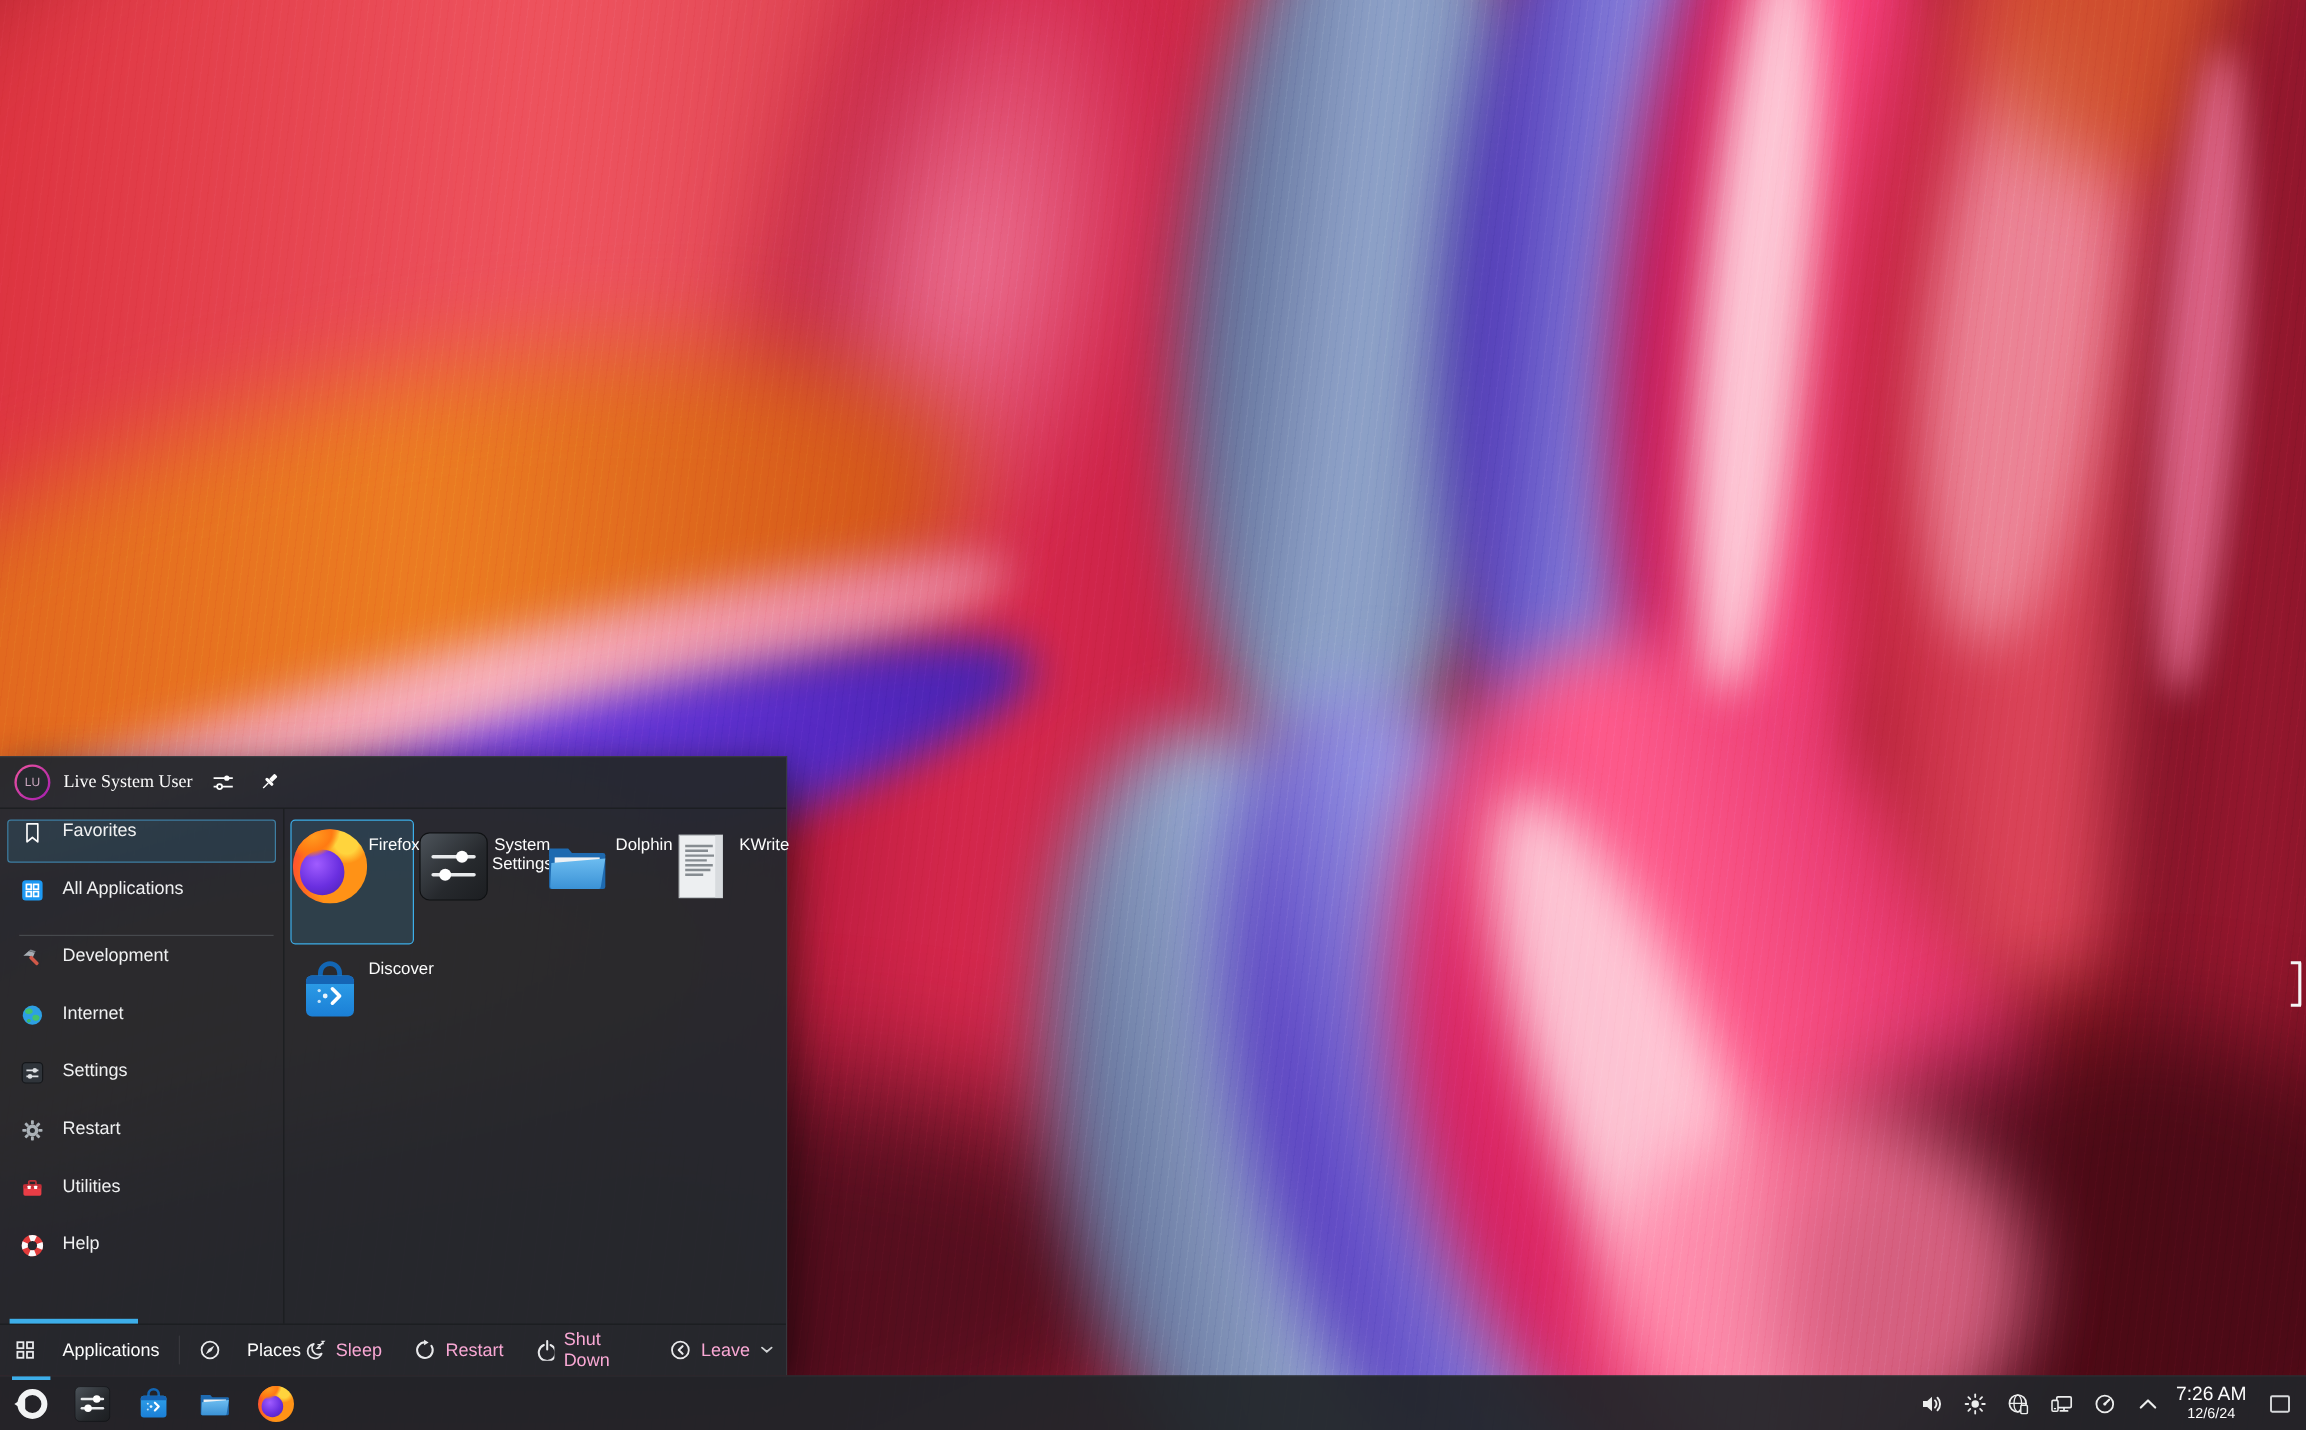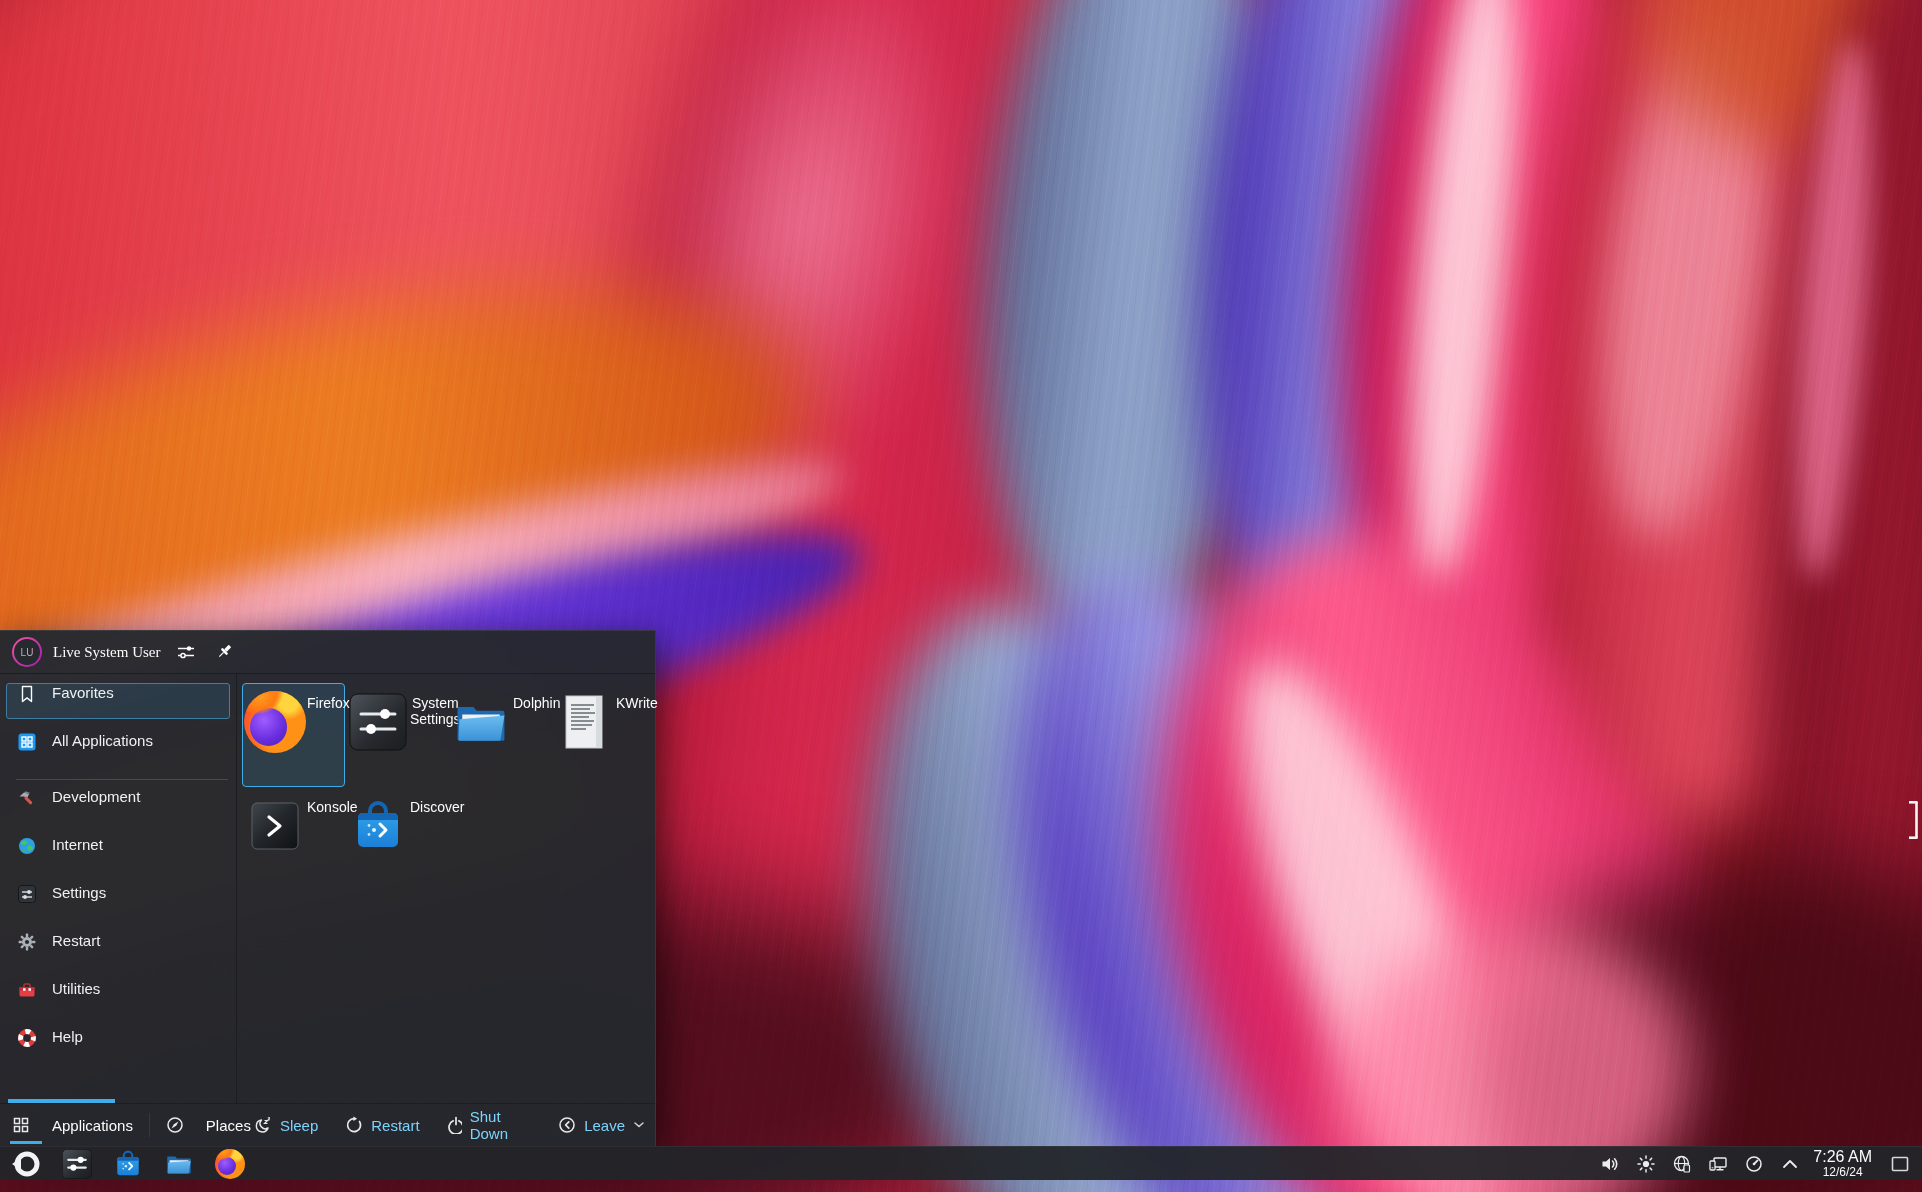--- a/index.html
+++ b/index.html
@@ -44,33 +44,33 @@
   .cell.selected{background:rgba(61,174,233,.16);border-color:#3daee9;}
   .cell .ibox{width:64px;height:64px;display:flex;align-items:center;justify-content:center;flex:none;}
   .cell .lbl{margin-top:5px;font-size:14px;line-height:1.15;color:#fcfcfc;text-align:center;max-width:96px;}
   
   .lch-footer{height:42px;flex:none;border-top:1px solid #1b1d20;display:flex;align-items:center;
     padding:0 10px;position:relative;}
   .tab-ind{position:absolute;top:-5px;left:8px;width:107px;height:4px;background:#3daee9;}
   .ftab{display:flex;align-items:center;gap:22px;font-size:15px;color:#fcfcfc;padding:0 2px;cursor:pointer;}
   .fdiv{width:1px;height:24px;background:rgba(255,255,255,.08);margin:0 14px;}
   .factions{margin-left:auto;display:flex;align-items:center;gap:27px;}
-  .fact{display:flex;align-items:center;gap:8px;font-size:15px;color:#7dd3fc;cursor:pointer;}
+  .fact{display:flex;align-items:center;gap:8px;font-size:15px;color:#f9a8d4;cursor:pointer;}
   
   .ic-ff{--s:62px;width:var(--s);height:var(--s);border-radius:50%;position:relative;overflow:hidden;flex:none;
     background:radial-gradient(circle at 72% 18%,#ffd43d 0 14%,rgba(255,212,61,0) 26%),
                radial-gradient(circle at 80% 60%,#ff9216 0 52%,#ff5d25 74%,#f23b4f 100%);}
   .ic-ff::before{content:"";position:absolute;left:9%;top:27%;width:61%;height:61%;border-radius:50%;
     background:radial-gradient(circle at 38% 32%,#a05cff,#6a2fe0 55%,#4a1fae);}
   .ic-ff::after{content:"";position:absolute;left:-8%;top:-16%;width:72%;height:54%;border-radius:50%;
     transform:rotate(-20deg);
     background:radial-gradient(closest-side,#ff9b1f,#ff7a12 68%,rgba(255,122,18,0));}
   .ic-ff.small{--s:30px;}
   
-  .taskbar{position:absolute;left:0;top:1146px;width:1922px;height:34px;z-index:6;
+  .taskbar{position:absolute;left:0;top:1146px;width:1922px;height:46px;z-index:6;
     background:rgba(34,37,41,.94);border-top:1px solid rgba(255,255,255,.05);
     display:flex;align-items:center;padding:0 10px;box-sizing:border-box;}
   .task-btn{width:32px;height:32px;position:relative;display:flex;align-items:center;justify-content:center;
     flex:none;margin-right:19px;cursor:pointer;}
   .task-ind{position:absolute;left:0;top:-7px;width:32px;height:3px;background:#3daee9;}
   .tb-spacer{flex:1;}
   .tray{display:flex;align-items:center;gap:16px;margin-right:13px;}
   .tray-icon{width:20px;height:20px;display:flex;align-items:center;justify-content:center;cursor:pointer;}
   .clock{text-align:center;color:#fcfcfc;margin-right:16px;line-height:1.08;cursor:pointer;}
   .clock .t{font-size:16px;}
@@ -309,36 +309,20 @@
                     <line x1="15" y1="25" x2="33" y2="25"></line>
                     <line x1="15" y1="29" x2="38" y2="29"></line>
                     <line x1="15" y1="33" x2="36" y2="33"></line>
                     <line x1="15" y1="37" x2="30" y2="37"></line>
                   </g>
                 </svg>
             </div>
             <div class="lbl">KWrite</div>
           </div>
 
-          <div class="cell">
-            <div class="ibox">
-              <svg width="48" height="48">
-                  <defs>
-                    <linearGradient id="kong1" x1="0" y1="0" x2="1" y2="1">
-                      <stop offset="0" stop-color="#3f464c"></stop>
-                      <stop offset="0.5" stop-color="#22262a"></stop>
-                      <stop offset="1" stop-color="#101214"></stop>
-                    </linearGradient>
-                  </defs>
-                  <rect x="1" y="1" width="46" height="46" rx="5" fill="url(#kong1)" stroke="#5a6066"></rect>
-                  <polyline points="18,15 29,24 18,33" fill="none" stroke="#ffffff" stroke-width="3.2" stroke-linecap="round" stroke-linejoin="round"></polyline>
-                </svg>
-            </div>
-            <div class="lbl">Konsole</div>
-          </div>
 
           <div class="cell">
             <div class="ibox">
               <svg width="56" height="56">
                   <defs>
                     <linearGradient id="disg1" x1="0" y1="0" x2="0" y2="1">
                       <stop offset="0" stop-color="#2fa1ea"></stop>
                       <stop offset="1" stop-color="#1b7fd6"></stop>
                     </linearGradient>
                   </defs>

